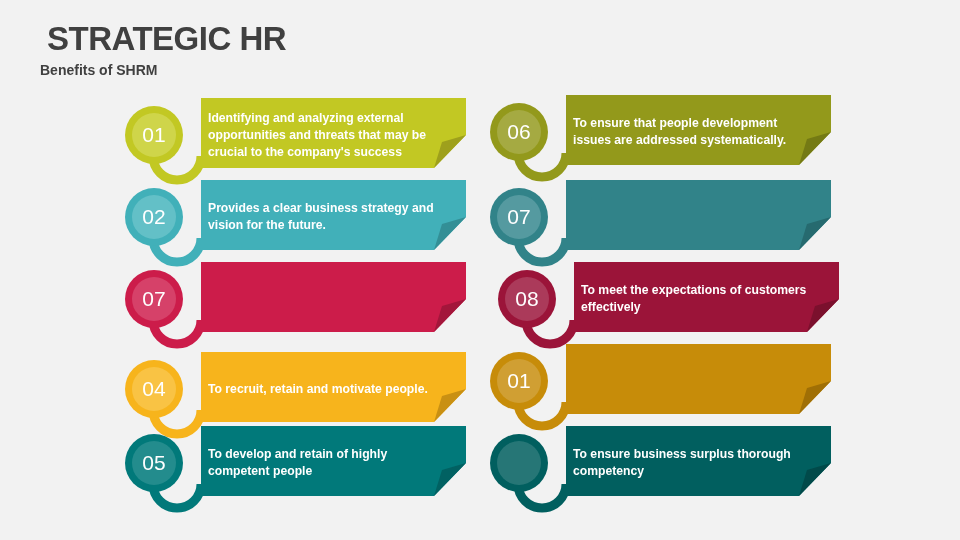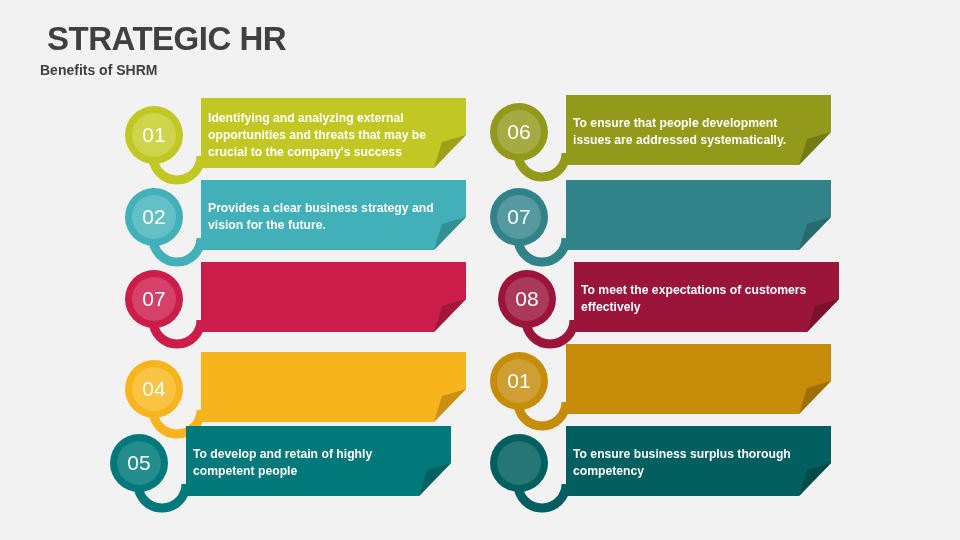--- a/index.html
+++ b/index.html
@@ -72,22 +72,23 @@
 
       <polygon class="banner" points="82,0 347,0 347,37 315,70 82,70" fill="#f7b41c"></polygon>
 
       <polygon class="fold" points="347,37 315,70 323,44" fill="#c99013"></polygon>
 
       <circle class="ring" cx="35" cy="37" r="29" fill="#f7b41c"></circle>
 
       <circle class="disk" cx="35" cy="37" r="22" fill="#f9c344"></circle>
     </svg>
     <div class="num">04</div>
+    <div class="text">To recruit, retain and motivate people.</div>
   </div>
-    <div class="item" style="left: 104px; top: 426px;">
+    <div class="item" style="left: 119px; top: 426px;">
     <svg class="shape" width="345" height="80">
 
       <path class="hook" d="M 34 58 A 24 24 0 0 0 82 58" fill="none" stroke-width="9" stroke="#01797a"></path>
 
       <polygon class="banner" points="82,0 347,0 347,37 315,70 82,70" fill="#01797a"></polygon>
 
       <polygon class="fold" points="347,37 315,70 323,44" fill="#016162"></polygon>
 
       <circle class="ring" cx="35" cy="37" r="29" fill="#01797a"></circle>
 

